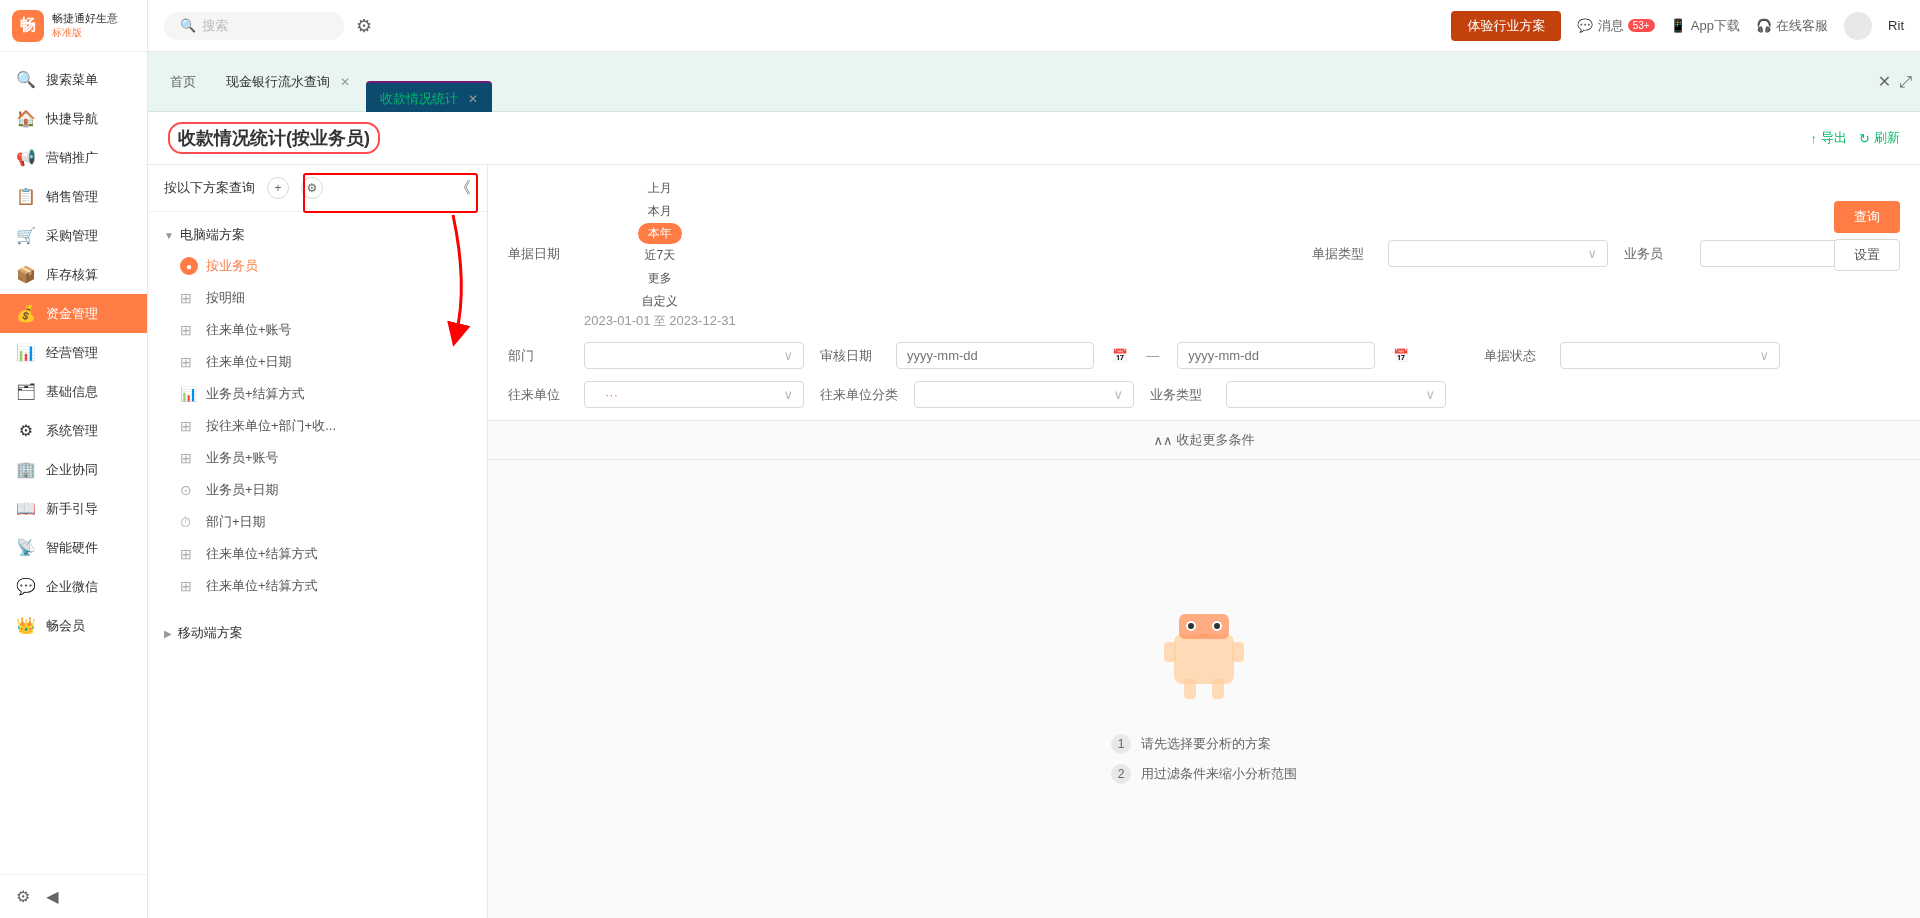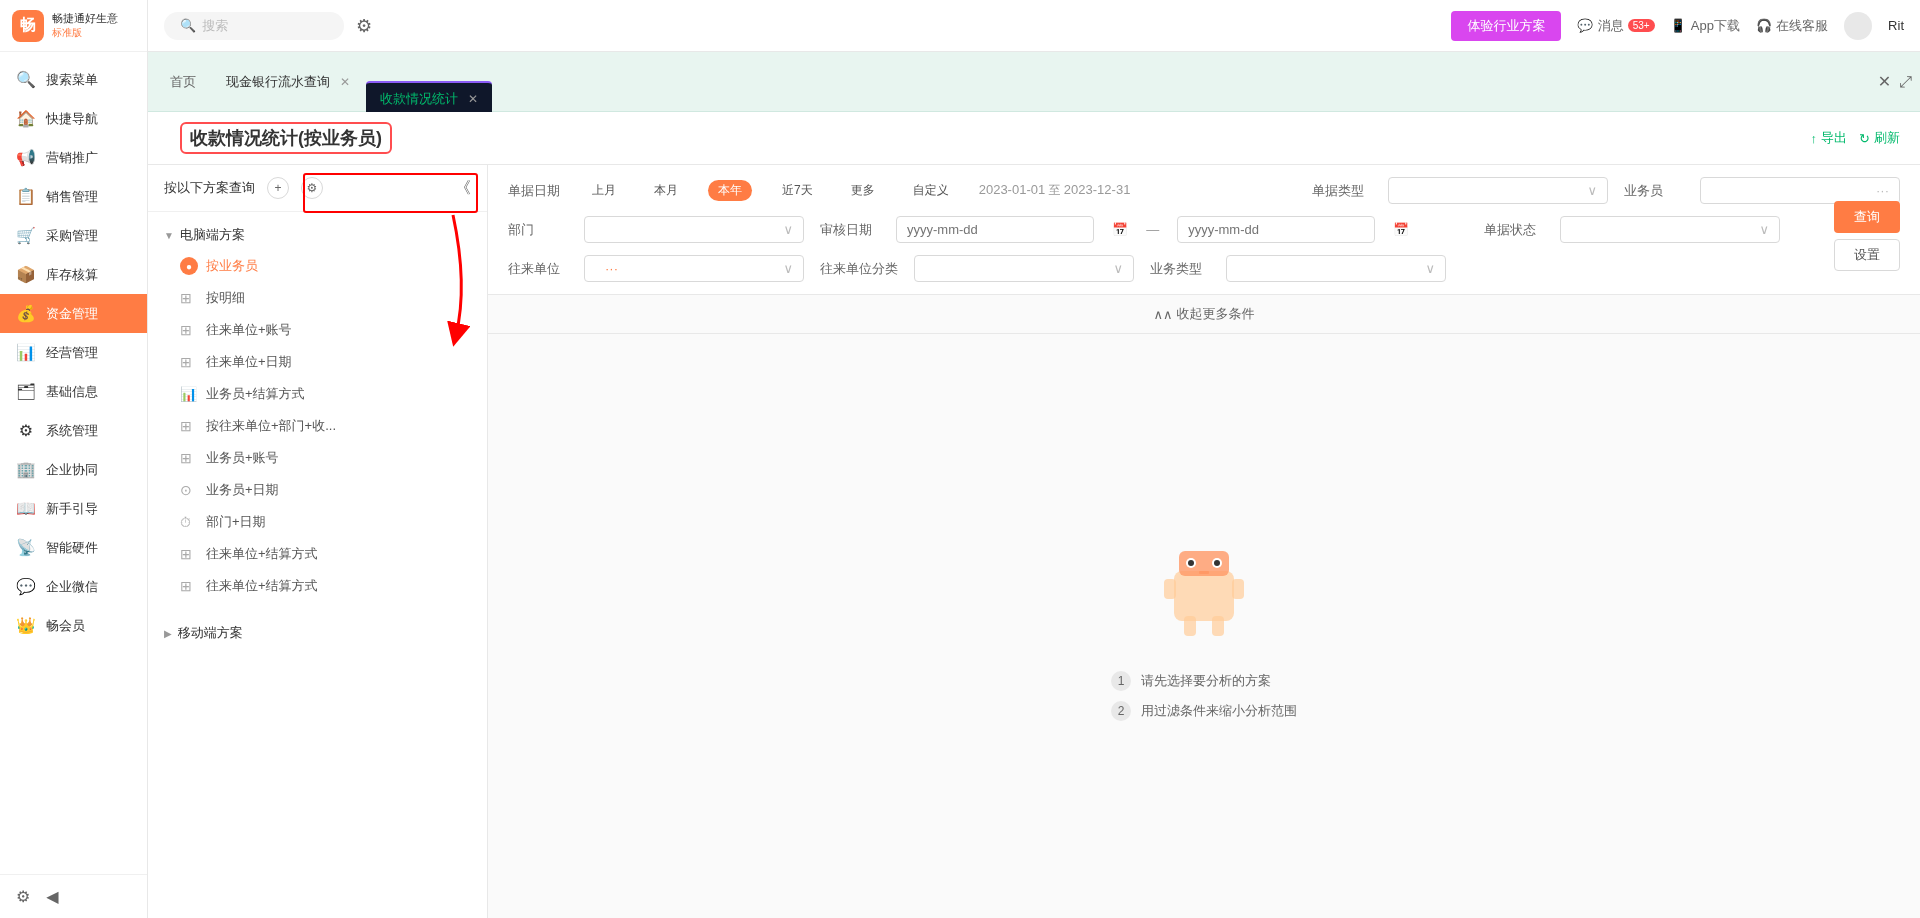--- a/index.html
+++ b/index.html
@@ -65,21 +65,21 @@
       flex-shrink: 0;
     }
     .header-left { display: flex; align-items: center; gap: 12px; }
     .header-search {
       background: #f5f5f5; border-radius: 16px;
       padding: 5px 16px; display: flex; align-items: center; gap: 6px;
       color: #999; width: 180px;
     }
     .header-right { display: flex; align-items: center; gap: 16px; }
     .btn-trial {
-      background: #d946ef; color: white; border: none;
+      background: #c2410c; color: white; border: none;
       padding: 6px 16px; border-radius: 4px; cursor: pointer; font-size: 13px;
     }
     .header-action { display: flex; align-items: center; gap: 4px; color: #666; cursor: pointer; font-size: 13px; }
     .badge { background: #ff4d4f; color: white; border-radius: 10px; font-size: 10px; padding: 1px 5px; }
     .user-avatar { width: 28px; height: 28px; background: #e8e8e8; border-radius: 50%; }
 
     
     .tabs-bar {
       height: 60px;
       background: #e8f5f0;
@@ -91,21 +91,21 @@
       gap: 2px;
     }
     .tab {
       height: 34px;
       display: flex; align-items: center; gap: 6px;
       padding: 0 14px; cursor: pointer;
       border-radius: 4px 4px 0 0; font-size: 13px;
       color: #333; background: transparent;
     }
     .tab.active {
-      background: #0f172a; color: #00b96b; border-top: 2px solid #8b5cf6; margin-top: 32px;
+      background: #0c4a6e; color: #00b96b; border-top: 2px solid #701a75; margin-top: 32px;
     }
     .tab-home { color: #666; }
     .tab-close { font-size: 12px; color: #999; margin-left: 4px; cursor: pointer; }
     .tabs-right { margin-left: auto; display: flex; align-items: center; gap: 8px; }
     .tabs-control-btn { cursor: pointer; color: #666; font-size: 16px; }
 
     
     .content {
       flex: 1;
       display: flex;
@@ -118,21 +118,21 @@
       background: white;
       padding: 10px 20px;
       display: flex;
       align-items: center;
       justify-content: space-between;
       border-bottom: 1px solid #e8e8e8;
       flex-shrink: 0;
     }
     .page-title {
       font-size: 18px; font-weight: bold; color: #333;
-      border: 2px solid #ff4d4f; padding: 2px 8px; border-radius: 6px; margin-left: 12px;
+      border: 2px solid #ff4d4f; padding: 2px 8px; border-radius: 14px;
     }
     .page-actions { display: flex; align-items: center; gap: 12px; }
     .btn-export, .btn-refresh {
       display: flex; align-items: center; gap: 4px;
       color: #00b96b; cursor: pointer; font-size: 13px; background: none; border: none;
     }
 
     
     .body-split {
       flex: 1;
@@ -190,21 +190,21 @@
       background: white;
       padding: 12px 20px;
       border-bottom: 1px solid #e8e8e8;
     }
     .filter-row {
       display: flex; align-items: center; gap: 16px; margin-bottom: 12px;
     }
     .filter-row:last-child { margin-bottom: 0; }
     .filter-label { color: #666; white-space: nowrap; font-size: 13px; min-width: 60px; }
     .filter-date-group {
-      display: flex; align-items: center; gap: 22px; font-size: 13px;
+      display: flex; align-items: center; gap: 0; font-size: 13px; flex-direction: column;
     }
     .date-btn {
       padding: 3px 8px; border-radius: 3px; cursor: pointer; font-size: 12px; color: #555;
       border: none; background: none;
     }
     .date-btn.active {
       background: #ff7c44; color: white; border-radius: 12px; padding: 2px 10px;
     }
     .filter-select {
       display: flex; align-items: center; gap: 6px;

